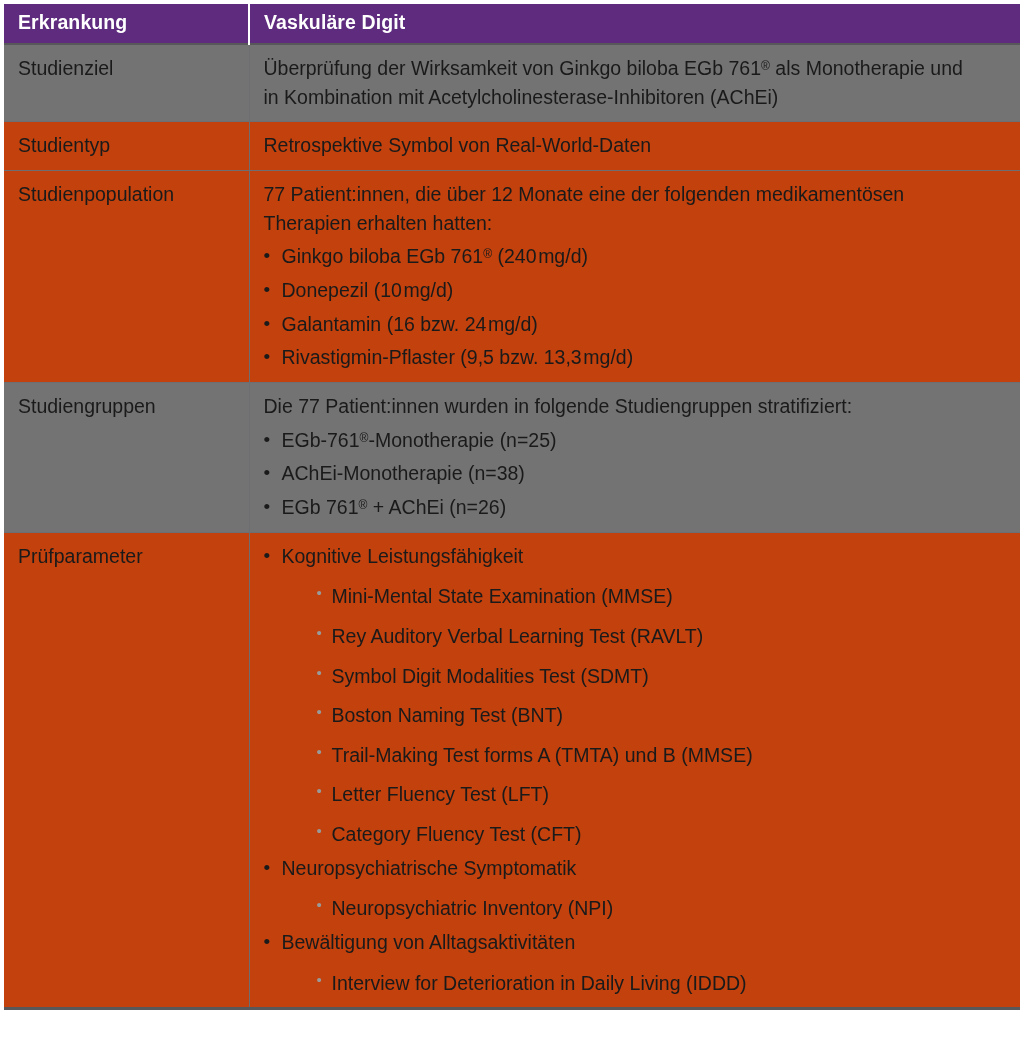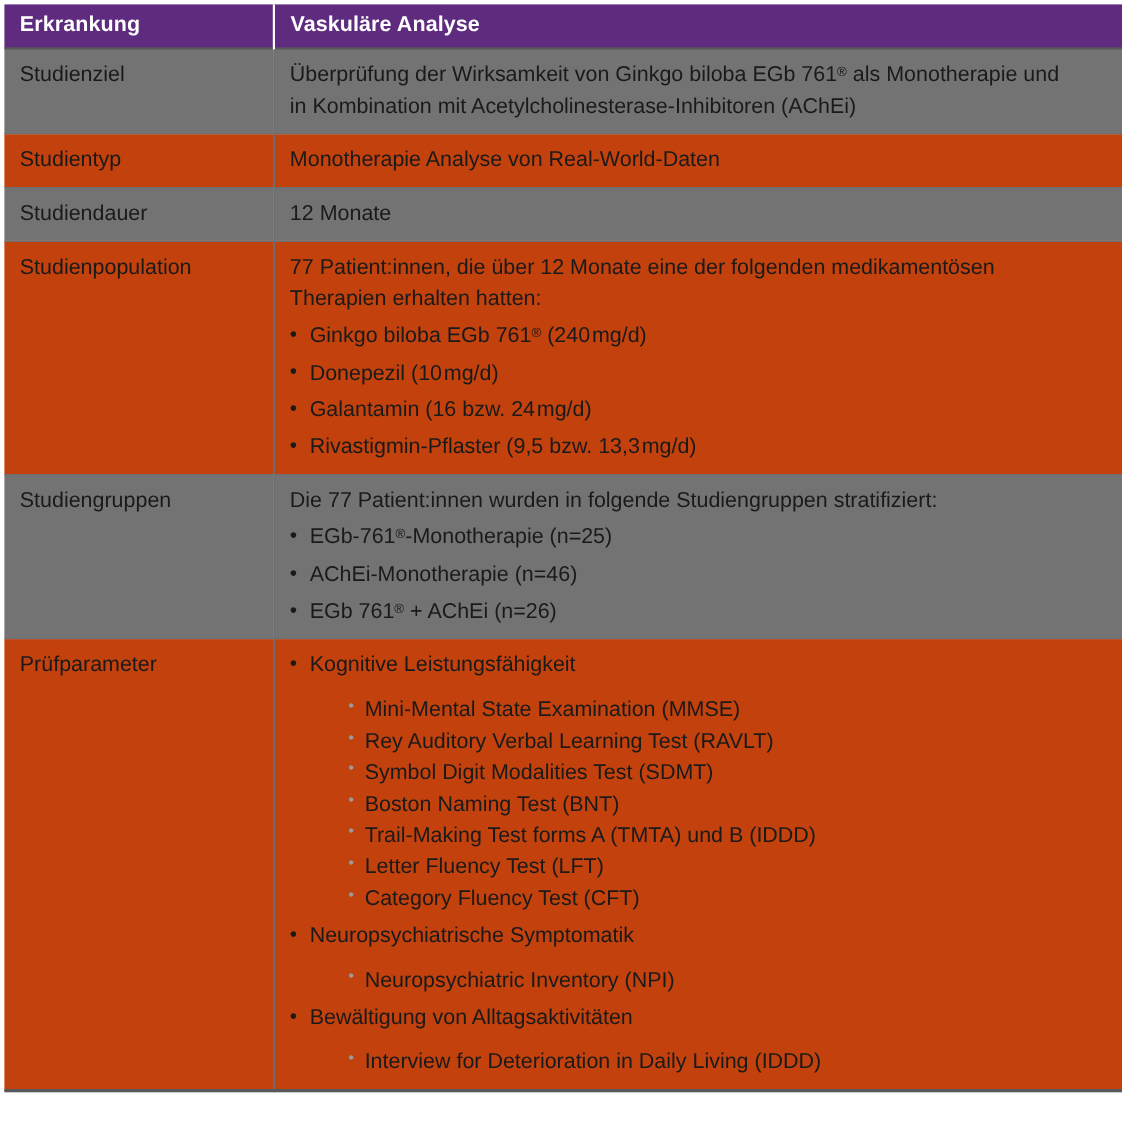--- a/index.html
+++ b/index.html
@@ -86,21 +86,21 @@
     line-height: 1.47;
   }
   ul.blist ul.sublist {
     list-style: none;
     margin: 5px 0 0 0;
     padding: 0 0 0 35px;
   }
   ul.blist ul.sublist > li {
     position: relative;
     padding-left: 15px;
-    margin-top: 0;
+    margin-top: 11px;
   }
   ul.blist ul.sublist > li:first-child { margin-top: 12px; }
   ul.blist ul.sublist > li::before {
     content: "\2022";
     position: absolute;
     left: 0;
     top: -1px;
     color: #9a9a9a;
     font-size: 15px;
     line-height: 1.55;
@@ -117,84 +117,78 @@
 
 <div class="table-wrap">
   <table class="study-table">
     <colgroup>
       <col class="col-label">
       <col class="col-value">
     </colgroup>
     <thead>
       <tr>
         <th class="th-label">Erkrankung</th>
-        <th class="th-value">Vaskuläre Analyse</th>
+        <th class="th-value">Vaskuläre Digit</th>
       </tr>
     </thead>
     <tbody>
 
       <tr class="row-white">
         <td class="cell-label">Studienziel</td>
         <td class="cell-value">
           <p class="para">Überprüfung der Wirksamkeit von Ginkgo biloba EGb 761<span class="sup-reg">®</span> als Monotherapie und in Kombination mit Acetylcholinesterase-Inhibitoren (AChEi)</p>
         </td>
       </tr>
 
       <tr class="row-gray">
         <td class="cell-label">Studientyp</td>
         <td class="cell-value">
-          <p class="para">Monotherapie Analyse von Real-World-Daten</p>
-        </td>
-      </tr>
-
-      <tr class="row-white">
-        <td class="cell-label">Studiendauer</td>
-        <td class="cell-value">
-          <p class="para">12 Monate</p>
-        </td>
-      </tr>
+          <p class="para">Retrospektive Symbol von Real-World-Daten</p>
+        </td>
+      </tr>
+
 
       <tr class="row-gray">
         <td class="cell-label">Studienpopulation</td>
         <td class="cell-value">
           <p class="para">77 Patient:innen, die über 12 Monate eine der folgenden medikamentösen Therapien erhalten hatten:</p>
           <ul class="blist">
             <li>Ginkgo biloba EGb 761<span class="sup-reg">®</span> <span class="nowrap">(240 mg/d)</span></li>
             <li><span class="nowrap">Donepezil (10 mg/d)</span></li>
             <li><span class="nowrap">Galantamin (16 bzw. 24 mg/d)</span></li>
             <li><span class="nowrap">Rivastigmin-Pflaster (9,5 bzw. 13,3 mg/d)</span></li>
           </ul>
         </td>
       </tr>
 
       <tr class="row-white">
         <td class="cell-label">Studiengruppen</td>
         <td class="cell-value">
           <p class="para">Die 77 Patient:innen wurden in folgende Studiengruppen stratifiziert:</p>
           <ul class="blist">
             <li>EGb-761<span class="sup-reg">®</span>-Monotherapie (n=25)</li>
-            <li>AChEi-Monotherapie (n=46)</li>
+            <li>AChEi-Monotherapie (n=38)</li>
             <li>EGb 761<span class="sup-reg">®</span> + AChEi (n=26)</li>
           </ul>
         </td>
       </tr>
 
       <tr class="row-gray">
         <td class="cell-label">Prüfparameter</td>
         <td class="cell-value">
           <ul class="blist">
 
             <li class="first-item">
               <span>Kognitive Leistungsfähigkeit</span>
               <ul class="sublist">
                 <li>Mini-Mental State Examination (MMSE)</li>
                 <li>Rey Auditory Verbal Learning Test (RAVLT)</li>
                 <li>Symbol Digit Modalities Test (SDMT)</li>
                 <li>Boston Naming Test (BNT)</li>
-                <li>Trail-Making Test forms A (TMTA) und B (IDDD)</li>
+                <li>Trail-Making Test forms A (TMTA) und B (MMSE)</li>
                 <li>Letter Fluency Test (LFT)</li>
                 <li>Category Fluency Test (CFT)</li>
               </ul>
             </li>
 
             <li>
               <span>Neuropsychiatrische Symptomatik</span>
               <ul class="sublist">
                 <li>Neuropsychiatric Inventory (NPI)</li>
               </ul>

